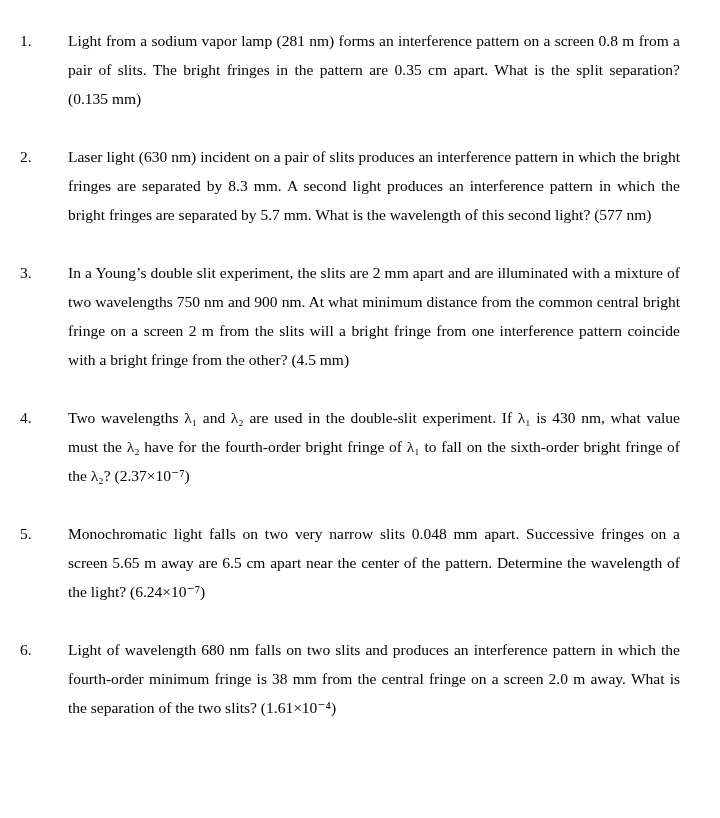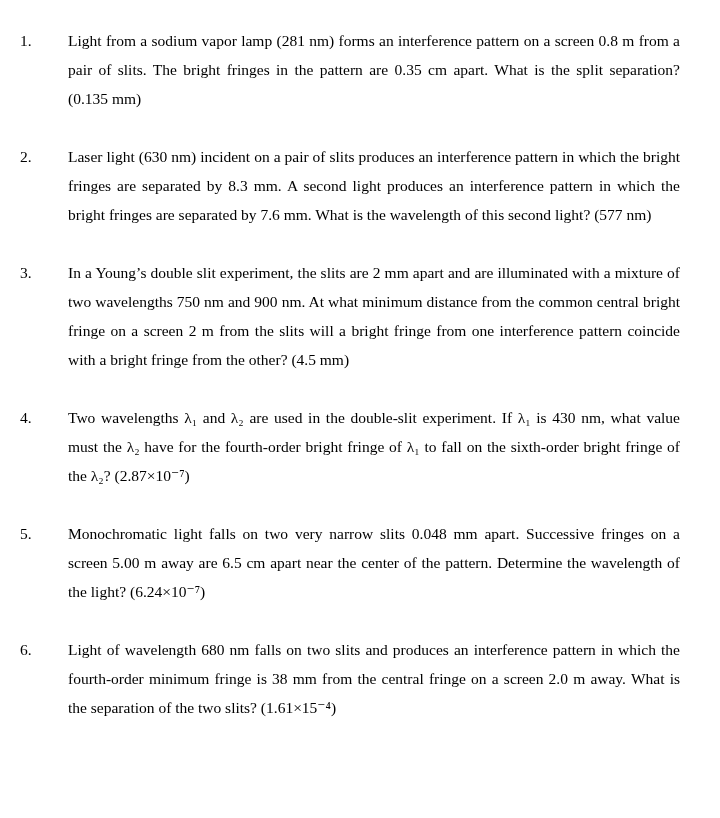--- a/index.html
+++ b/index.html
@@ -42,36 +42,36 @@
 
 <div class="page">
 
   <div class="problem">
     <div class="num">1.</div>
     <div class="text">Light from a sodium vapor lamp (281 nm) forms an interference pattern on a screen 0.8 m from a pair of slits. The bright fringes in the pattern are 0.35 cm apart. What is the split separation? (0.135 mm)</div>
   </div>
 
   <div class="problem">
     <div class="num">2.</div>
-    <div class="text">Laser light (630 nm) incident on a pair of slits produces an interference pattern in which the bright fringes are separated by 8.3 mm. A second light produces an interference pattern in which the bright fringes are separated by 7.6 mm. What is the wavelength of this second light? (577 nm)</div>
+    <div class="text">Laser light (630 nm) incident on a pair of slits produces an interference pattern in which the bright fringes are separated by 8.3 mm. A second light produces an interference pattern in which the bright fringes are separated by 5.7 mm. What is the wavelength of this second light? (577 nm)</div>
   </div>
 
   <div class="problem">
     <div class="num">3.</div>
     <div class="text">In a Young’s double slit experiment, the slits are 2 mm apart and are illuminated with a mixture of two wavelengths 750 nm and 900 nm. At what minimum distance from the common central bright fringe on a screen 2 m from the slits will a bright fringe from one interference pattern coincide with a bright fringe from the other? (4.5 mm)</div>
   </div>
 
   <div class="problem">
     <div class="num">4.</div>
-    <div class="text">Two wavelengths λ₁ and λ₂ are used in the double-slit experiment. If λ₁ is 430 nm, what value must the λ₂ have for the fourth-order bright fringe of λ₁ to fall on the sixth-order bright fringe of the λ₂? (2.87×10⁻⁷)</div>
+    <div class="text">Two wavelengths λ₁ and λ₂ are used in the double-slit experiment. If λ₁ is 430 nm, what value must the λ₂ have for the fourth-order bright fringe of λ₁ to fall on the sixth-order bright fringe of the λ₂? (2.37×10⁻⁷)</div>
   </div>
 
   <div class="problem">
     <div class="num">5.</div>
-    <div class="text">Monochromatic light falls on two very narrow slits 0.048 mm apart. Successive fringes on a screen 5.00 m away are 6.5 cm apart near the center of the pattern. Determine the wavelength of the light? (6.24×10⁻⁷)</div>
+    <div class="text">Monochromatic light falls on two very narrow slits 0.048 mm apart. Successive fringes on a screen 5.65 m away are 6.5 cm apart near the center of the pattern. Determine the wavelength of the light? (6.24×10⁻⁷)</div>
   </div>
 
   <div class="problem">
     <div class="num">6.</div>
-    <div class="text">Light of wavelength 680 nm falls on two slits and produces an interference pattern in which the fourth-order minimum fringe is 38 mm from the central fringe on a screen 2.0 m away. What is the separation of the two slits? (1.61×15⁻⁴)</div>
+    <div class="text">Light of wavelength 680 nm falls on two slits and produces an interference pattern in which the fourth-order minimum fringe is 38 mm from the central fringe on a screen 2.0 m away. What is the separation of the two slits? (1.61×10⁻⁴)</div>
   </div>
 
 </div>
 
 </body></html>

